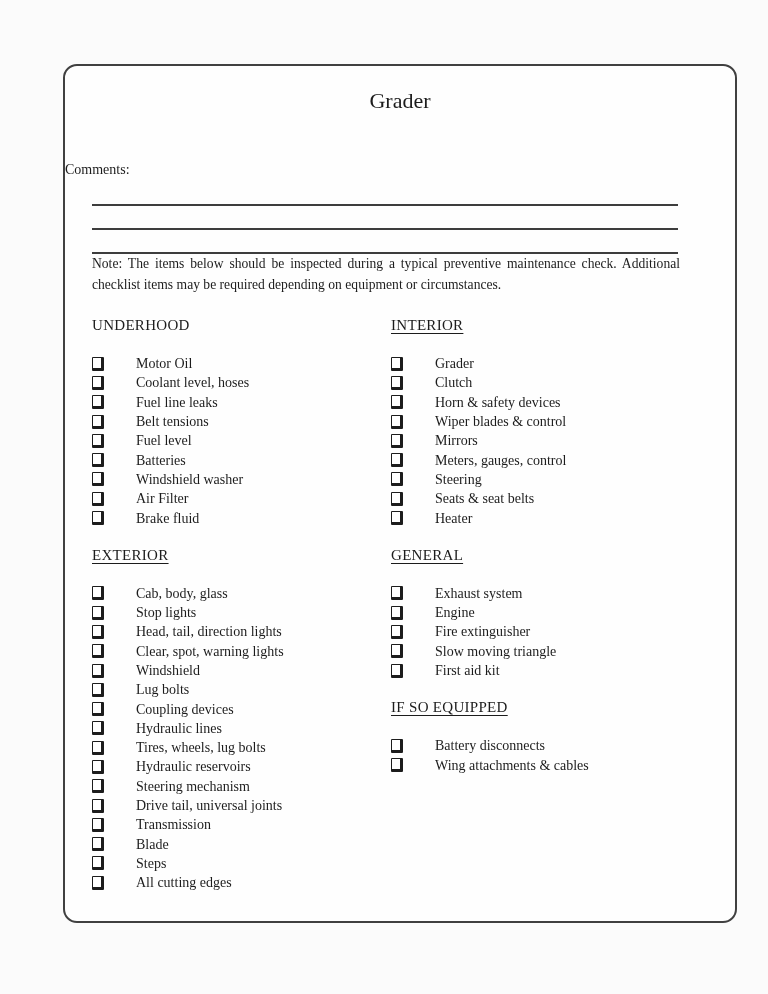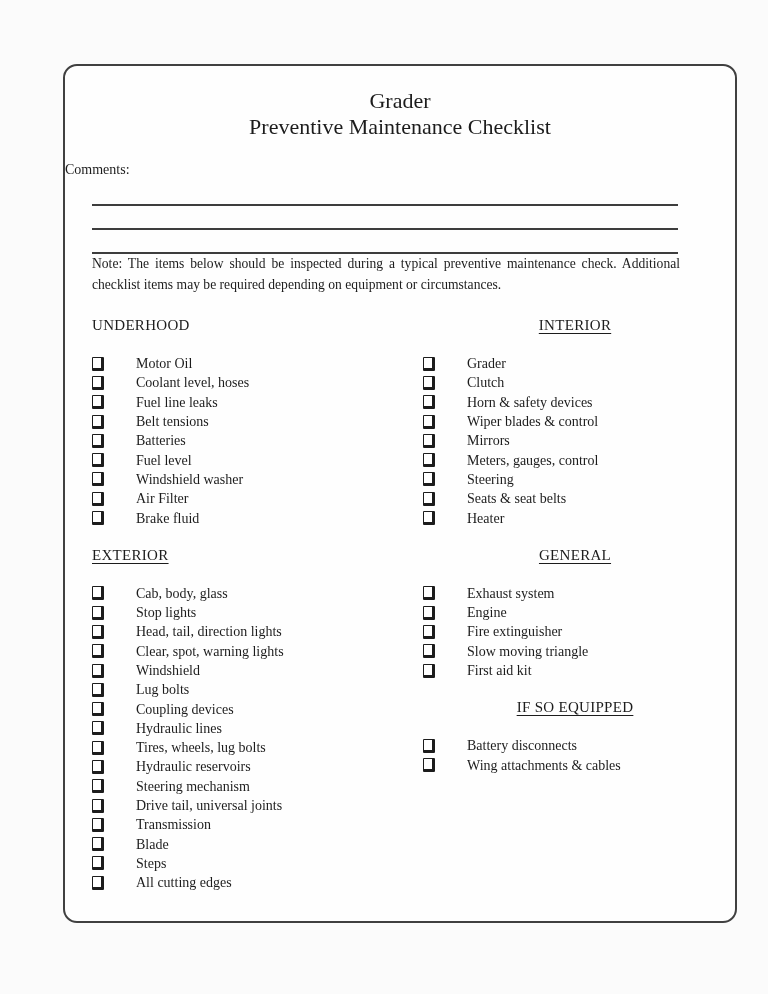--- a/index.html
+++ b/index.html
@@ -23,23 +23,23 @@
   .title-line { position: absolute; left: 0; right: 0; text-align: center; font-size: 22px; line-height: 26px; white-space: nowrap; }
   .title-1 { top: 22px; }
   .title-2 { top: 48px; }
   .comments-label { position: absolute; top: 96px; left: 0; right: 0; text-align: left; font-size: 14px; }
   .comment-lines { position: absolute; top: 138px; left: 27px; width: 586px; }
   .comment-line { height: 0; border-top: 2px solid #3d3d3d; margin-bottom: 22px; }
   .note {
     position: absolute; top: 188px; left: 27px; width: 588px;
     margin: 0; font-size: 13.6px; line-height: 20.5px; text-align: justify;
   }
-  .columns { position: absolute; top: 250px; left: 27px; right: 8px; display: flex; gap: 32px; }
+  .columns { position: absolute; top: 250px; left: 27px; right: 8px; display: flex; }
   .col-left { width: 299px; flex: none; }
-  .col-right { flex: 1; text-align: center; }
+  .col-right { flex: 1; }
   .section { margin: 0 0 18px 0; }
   .section + .section { margin-top: 18px; }
   .section-heading {
     font-size: 15px; line-height: 19px; letter-spacing: 0.3px;
     margin-bottom: 19px; white-space: nowrap;
   }
   .section-heading.underlined { text-decoration: underline; text-underline-offset: 3px; }
   .check-row { display: flex; align-items: center; height: 19.3px; }
   .checkbox {
     flex: none;
@@ -51,21 +51,20 @@
     background: #fff;
     margin-right: 32px;
   }
   .check-label { font-size: 14px; line-height: 19px; white-space: nowrap; }
 </style>
 </head>
 <body>
 
 <div class="page">
   <div class="title-line title-1">Grader</div>
-  <div class="title-line title-2">Preventive Maintenance Checklist</div>
   <div class="comments-label">Comments:</div>
   <div class="comment-lines">
       <div class="comment-line"></div>
       <div class="comment-line"></div>
       <div class="comment-line"></div>
     </div>
   <p class="note">Note: The items below should be inspected during a typical preventive maintenance check. Additional checklist items may be required depending on equipment or circumstances.</p>
   <div class="columns">
     <div class="col-left">
         <div class="section">
@@ -81,25 +80,25 @@
           <div class="check-row">
             <span class="checkbox"></span>
             <span class="check-label">Fuel line leaks</span>
           </div>
           <div class="check-row">
             <span class="checkbox"></span>
             <span class="check-label">Belt tensions</span>
           </div>
           <div class="check-row">
             <span class="checkbox"></span>
+            <span class="check-label">Fuel level</span>
+          </div>
+          <div class="check-row">
+            <span class="checkbox"></span>
             <span class="check-label">Batteries</span>
-          </div>
-          <div class="check-row">
-            <span class="checkbox"></span>
-            <span class="check-label">Fuel level</span>
           </div>
           <div class="check-row">
             <span class="checkbox"></span>
             <span class="check-label">Windshield washer</span>
           </div>
           <div class="check-row">
             <span class="checkbox"></span>
             <span class="check-label">Air Filter</span>
           </div>
           <div class="check-row">

